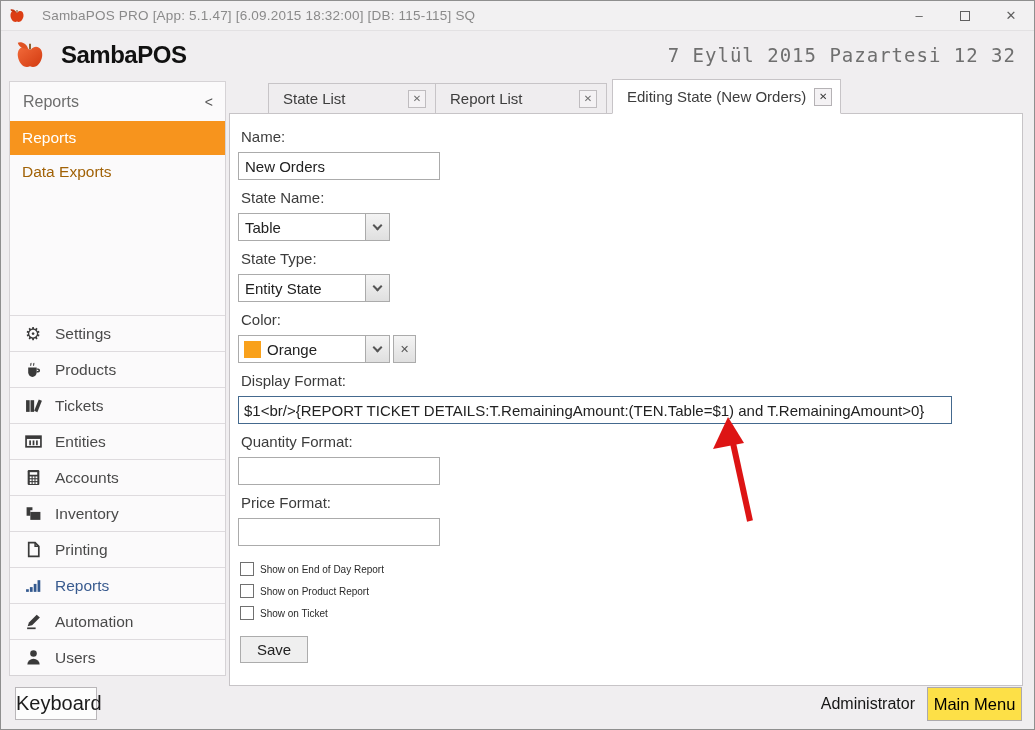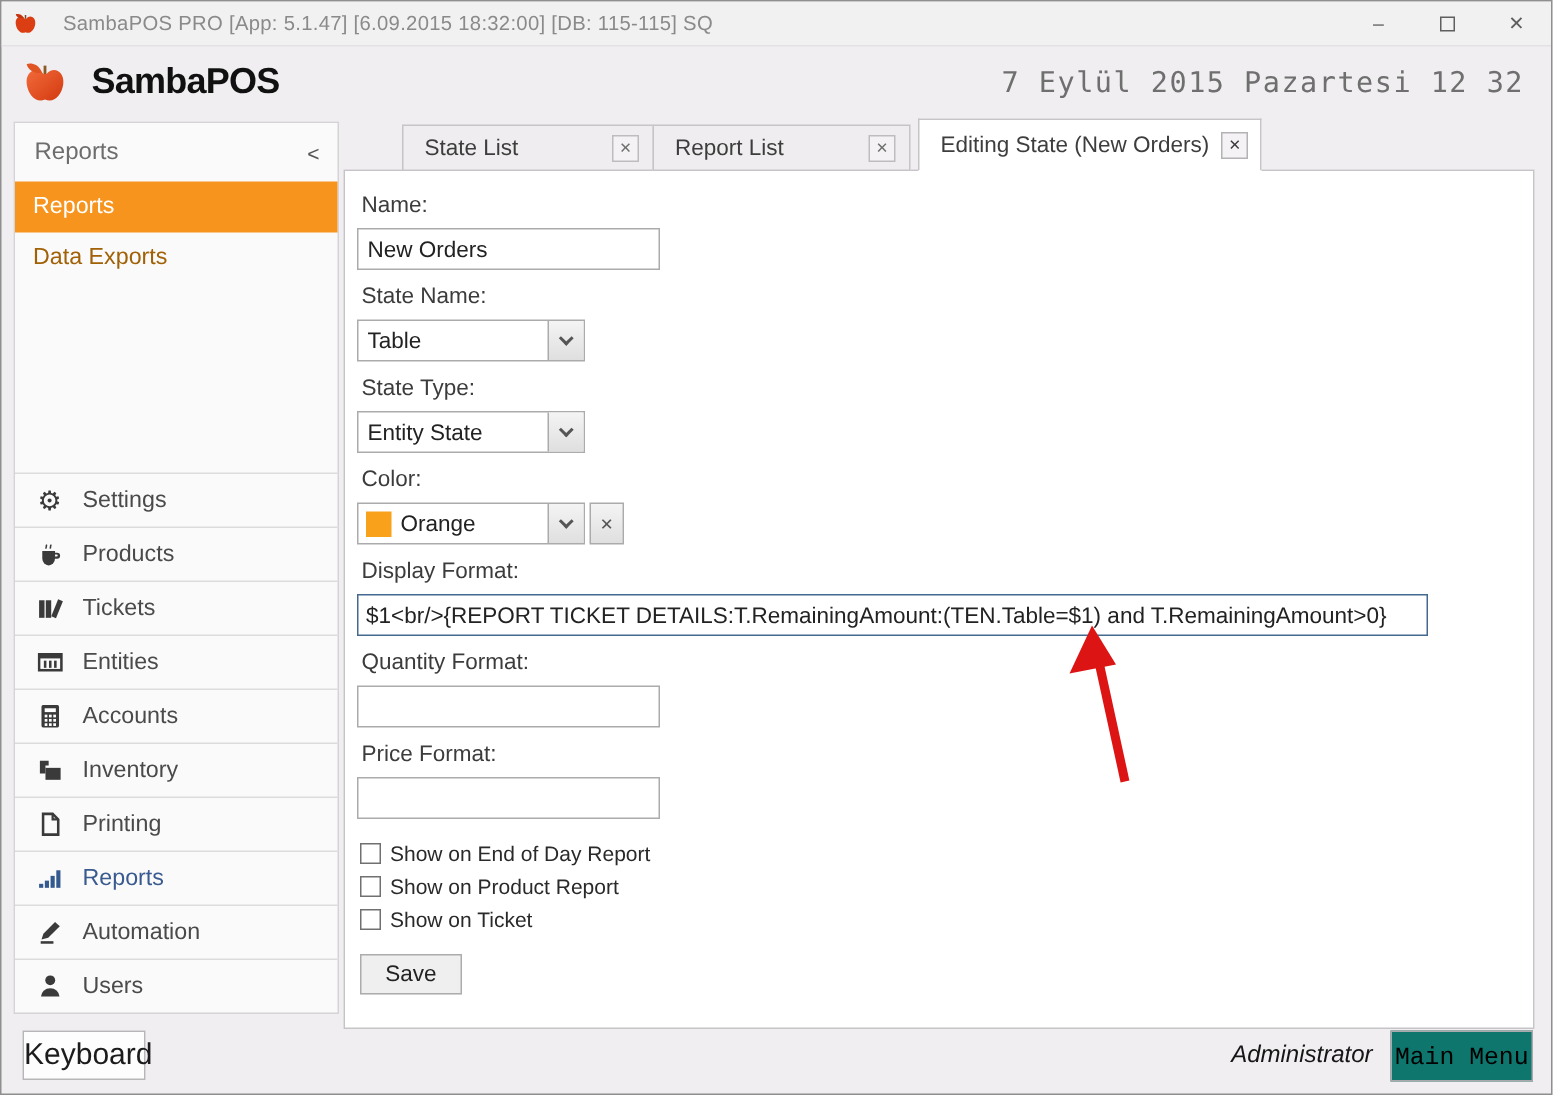--- a/index.html
+++ b/index.html
@@ -109,39 +109,39 @@
   .chev { width:7px; height:7px; border-right:2px solid #555; border-bottom:2px solid #555;
     transform:rotate(45deg); margin-top:-4px; }
   .combo-row { display:flex; align-items:center; gap:3px; }
   .clear-btn {
     width:23px; height:28px; border:1px solid #ABABAB; background:linear-gradient(#F4F4F4,#DFDFDF);
     display:flex; align-items:center; justify-content:center; font-size:11px; color:#555; cursor:default;
   }
   .swatch { width:17px; height:17px; background:#F9A11B; margin-left:5px; display:inline-block; }
   .cb-row { display:flex; align-items:center; gap:6px; height:22px; margin-left:2px; }
   .cb-box { width:14px; height:14px; border:1px solid #707070; background:#fff; cursor:default; }
-  .cb-label { font-size:14px; color:#2a2a2a; }
+  .cb-label { font-size:10px; color:#2a2a2a; }
   .cb-group { margin-top:12px; }
   .save-btn {
     margin-top:12px; margin-left:2px; width:68px; height:27px;
     background:#EFEFEF; border:1px solid #ACACAC; font-family:"Liberation Sans", sans-serif;
     font-size:15px; color:#222; cursor:default;
   }
   
   .footer { position:absolute; left:0; right:0; bottom:0; height:45px; }
   .kb-btn {
     position:absolute; left:14px; top:3px; width:82px; height:33px;
     background:#FDFDFD; border:1px solid #B9B6B9; font-family:"Liberation Sans", sans-serif;
     font-size:20px; color:#1c1c1c; cursor:default;
   }
   .footer-right { position:absolute; right:12px; top:3px; display:flex; align-items:center; gap:12px; }
-  .user-label { font-size:16px; color:#161616;font-style:italic; }
+  .user-label { font-size:16px; color:#161616; }
   .mm-btn {
-    width:95px; height:34px; background:#0f766e; border:1px solid #ACA9AC;
-    font-family:Liberation Mono, monospace; font-size:16.5px; color:#000; cursor:default;
+    width:95px; height:34px; background:#fde047; border:1px solid #ACA9AC;
+    font-family:Liberation Sans, sans-serif; font-size:16.5px; color:#000; cursor:default;
   }
   
   .arrow-overlay { position:absolute; inset:0; pointer-events:none; z-index:5; }
   svg.ic { display:block; }
 </style>
 </head>
 <body>
 
 <div class="titlebar">
   <svg class="ic" width="16" height="16" viewBox="0 0 32 32">

